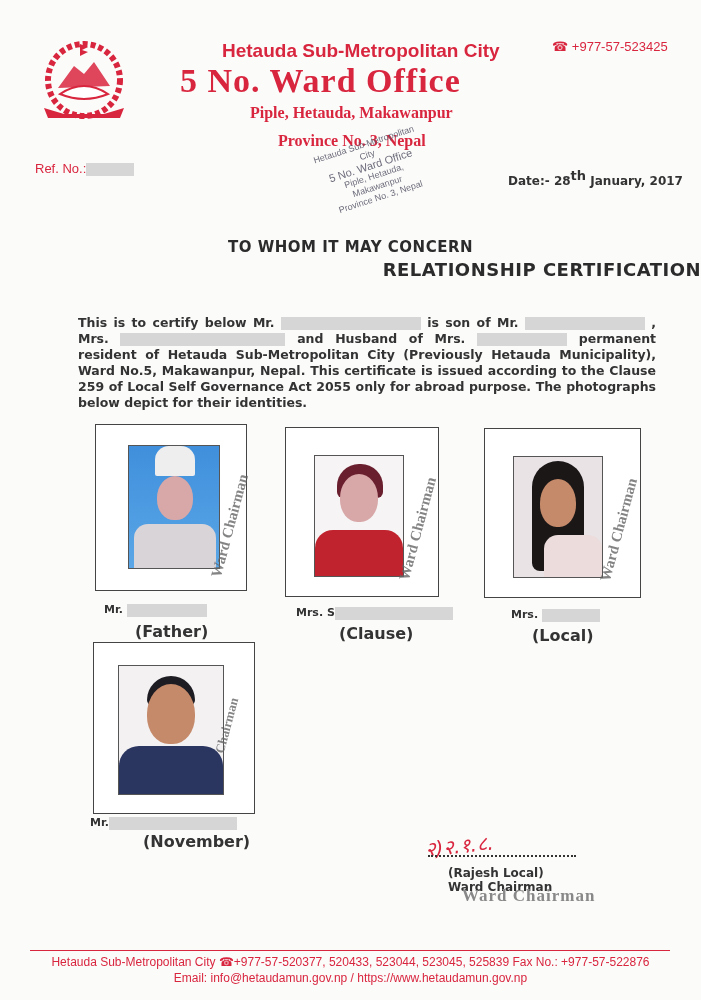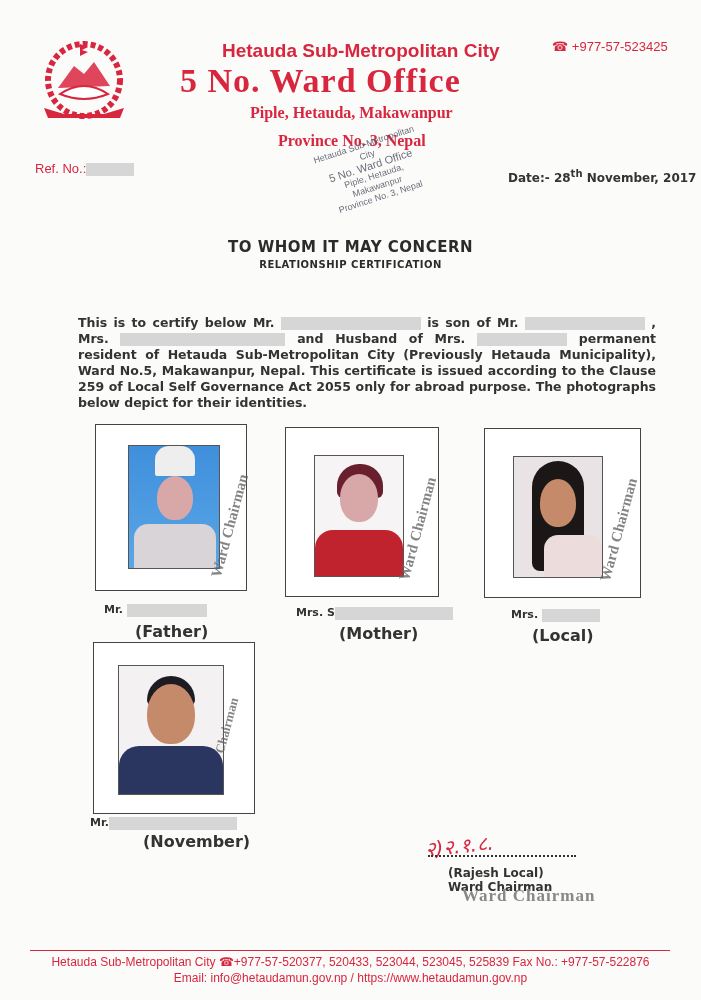--- a/index.html
+++ b/index.html
@@ -7,24 +7,24 @@
   .abs { position:absolute; }
   .emblem { left:36px; top:38px; width:96px; height:88px; }
   .hdr-city { left:222px; top:40px; font-family:"Liberation Sans", sans-serif; font-weight:bold; font-size:19px; color:#d9263f; }
   .hdr-ward { left:180px; top:62px; font-family:"Liberation Serif", serif; font-weight:bold; font-size:34px; color:#d9263f; letter-spacing:1px; }
   .hdr-addr { left:250px; top:104px; font-family:"Liberation Serif", serif; font-weight:bold; font-size:16px; color:#d9263f; }
   .hdr-prov { left:278px; top:132px; font-family:"Liberation Serif", serif; font-weight:bold; font-size:16px; color:#d9263f; }
   .hdr-phone { left:552px; top:39px; font-family:"Liberation Sans", sans-serif; font-size:13px; color:#d9263f; }
   .ref { left:35px; top:161px; font-family:"Liberation Sans", sans-serif; font-size:13px; color:#d9263f; }
   .redact { display:inline-block; background:#d6d6d6; height:13px; vertical-align:middle; }
   .date { left:508px; top:168px; font-size:12px; font-weight:bold; color:#333; }
-  .date sup { font-size:10px; }
+  .date sup { font-size:13px; }
   .stamp { left:318px; top:138px; width:110px; height:70px; transform:rotate(-18deg); font-family:"Liberation Sans", sans-serif; color:#556; font-size:9px; line-height:11px; text-align:center; opacity:0.85; }
   .title1 { left:0; width:701px; top:238px; text-align:center; font-weight:bold; font-size:15px; letter-spacing:0.5px; }
-  .title2 { left:0; width:701px; top:259px; text-align:center; font-weight:bold; font-size:10px; letter-spacing:0.5px; }
+  .title2 { left:0; width:701px; top:259px; text-align:right; font-weight:bold; font-size:18px; letter-spacing:0.5px; }
   .body-text { left:78px; top:315px; width:578px; font-size:12.5px; line-height:16px; font-weight:bold; color:#333; text-align:justify; }
   .photo-frame { border:1.5px solid #444; background:#fff; }
   .photo { position:absolute; border:1px solid #555; }
   .face { position:absolute; border-radius:50% 50% 46% 46%; }
   .stamp-vert { position:absolute; font-family:"Liberation Serif", serif; font-weight:bold; color:#666; font-size:15px; transform:rotate(-75deg); transform-origin:left top; white-space:nowrap; opacity:0.8; }
   .caption-name { position:absolute; font-size:11px; font-weight:bold; color:#333; }
   .caption-rel { position:absolute; font-size:16px; font-weight:bold; color:#333; }
   .signature { left:425px; top:832px; font-size:20px; color:#d9263f; font-style:italic; transform:rotate(-6deg); }
   .dots { left:428px; top:855px; width:148px; border-bottom:2px dotted #333; }
   .sig-name { left:448px; top:866px; font-size:12px; font-weight:bold; color:#333; }
@@ -62,21 +62,21 @@
 <div class="abs stamp">
   <div>Hetauda Sub-Metropolitan City</div>
   <div style="font-size:11px">5 No. Ward Office</div>
   <div>Piple, Hetauda, Makawanpur</div>
   <div>Province No. 3, Nepal</div>
 </div>
 
 <div class="abs date">
   <span>Date:-</span>
   <span>28</span><sup>th</sup>
-  <span>November, 2017</span>
+  <span>January, 2017</span>
 </div>
 
 <div class="abs title1">TO WHOM IT MAY CONCERN</div>
 <div class="abs title2">RELATIONSHIP CERTIFICATION</div>
 
 <div class="abs body-text">
   <span>This is to certify below Mr.</span>
   <span class="redact" style="width:140px"></span>
   <span>is son of Mr.</span>
   <span class="redact" style="width:120px"></span>
@@ -104,21 +104,21 @@
   <div class="photo" style="left:28px;top:27px;width:88px;height:120px;background:#f6f4f4">
     <div style="position:absolute;left:22px;top:8px;width:46px;height:34px;background:#6a1f2e;border-radius:22px 22px 6px 6px"></div>
     <div class="face" style="left:25px;top:18px;width:38px;height:48px;background:#d8a7a8"></div>
     <div style="position:absolute;left:0;top:74px;width:88px;height:46px;background:#c0232d;border-radius:18px 18px 0 0"></div>
   </div>
   <div class="stamp-vert" style="left:110px;top:150px">Ward Chairman</div>
 </div>
 <div class="caption-name" style="left:296px;top:606px">
   <span>Mrs. S</span><span class="redact" style="width:118px"></span>
 </div>
-<div class="caption-rel" style="left:339px;top:624px">(Mother)</div>
+<div class="caption-rel" style="left:339px;top:624px">(Clause)</div>
 
 <div class="abs photo-frame" style="left:484px;top:428px;width:155px;height:168px">
   <div class="photo" style="left:28px;top:27px;width:88px;height:120px;background:#e9e3e6">
     <div style="position:absolute;left:18px;top:4px;width:52px;height:110px;background:#1b1717;border-radius:26px 26px 8px 8px"></div>
     <div class="face" style="left:26px;top:22px;width:36px;height:48px;background:#c58a6a"></div>
     <div style="position:absolute;left:30px;top:78px;width:58px;height:42px;background:#ecdcdc;border-radius:14px 14px 0 0"></div>
   </div>
   <div class="stamp-vert" style="left:112px;top:150px">Ward Chairman</div>
 </div>
 <div class="caption-name" style="left:511px;top:608px">

